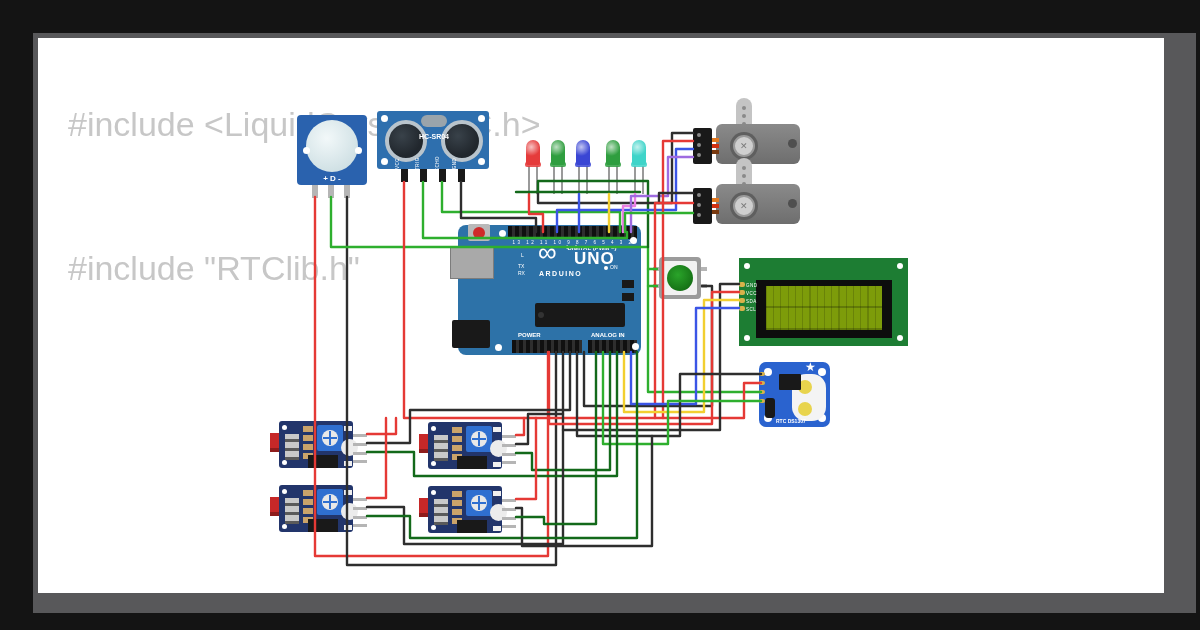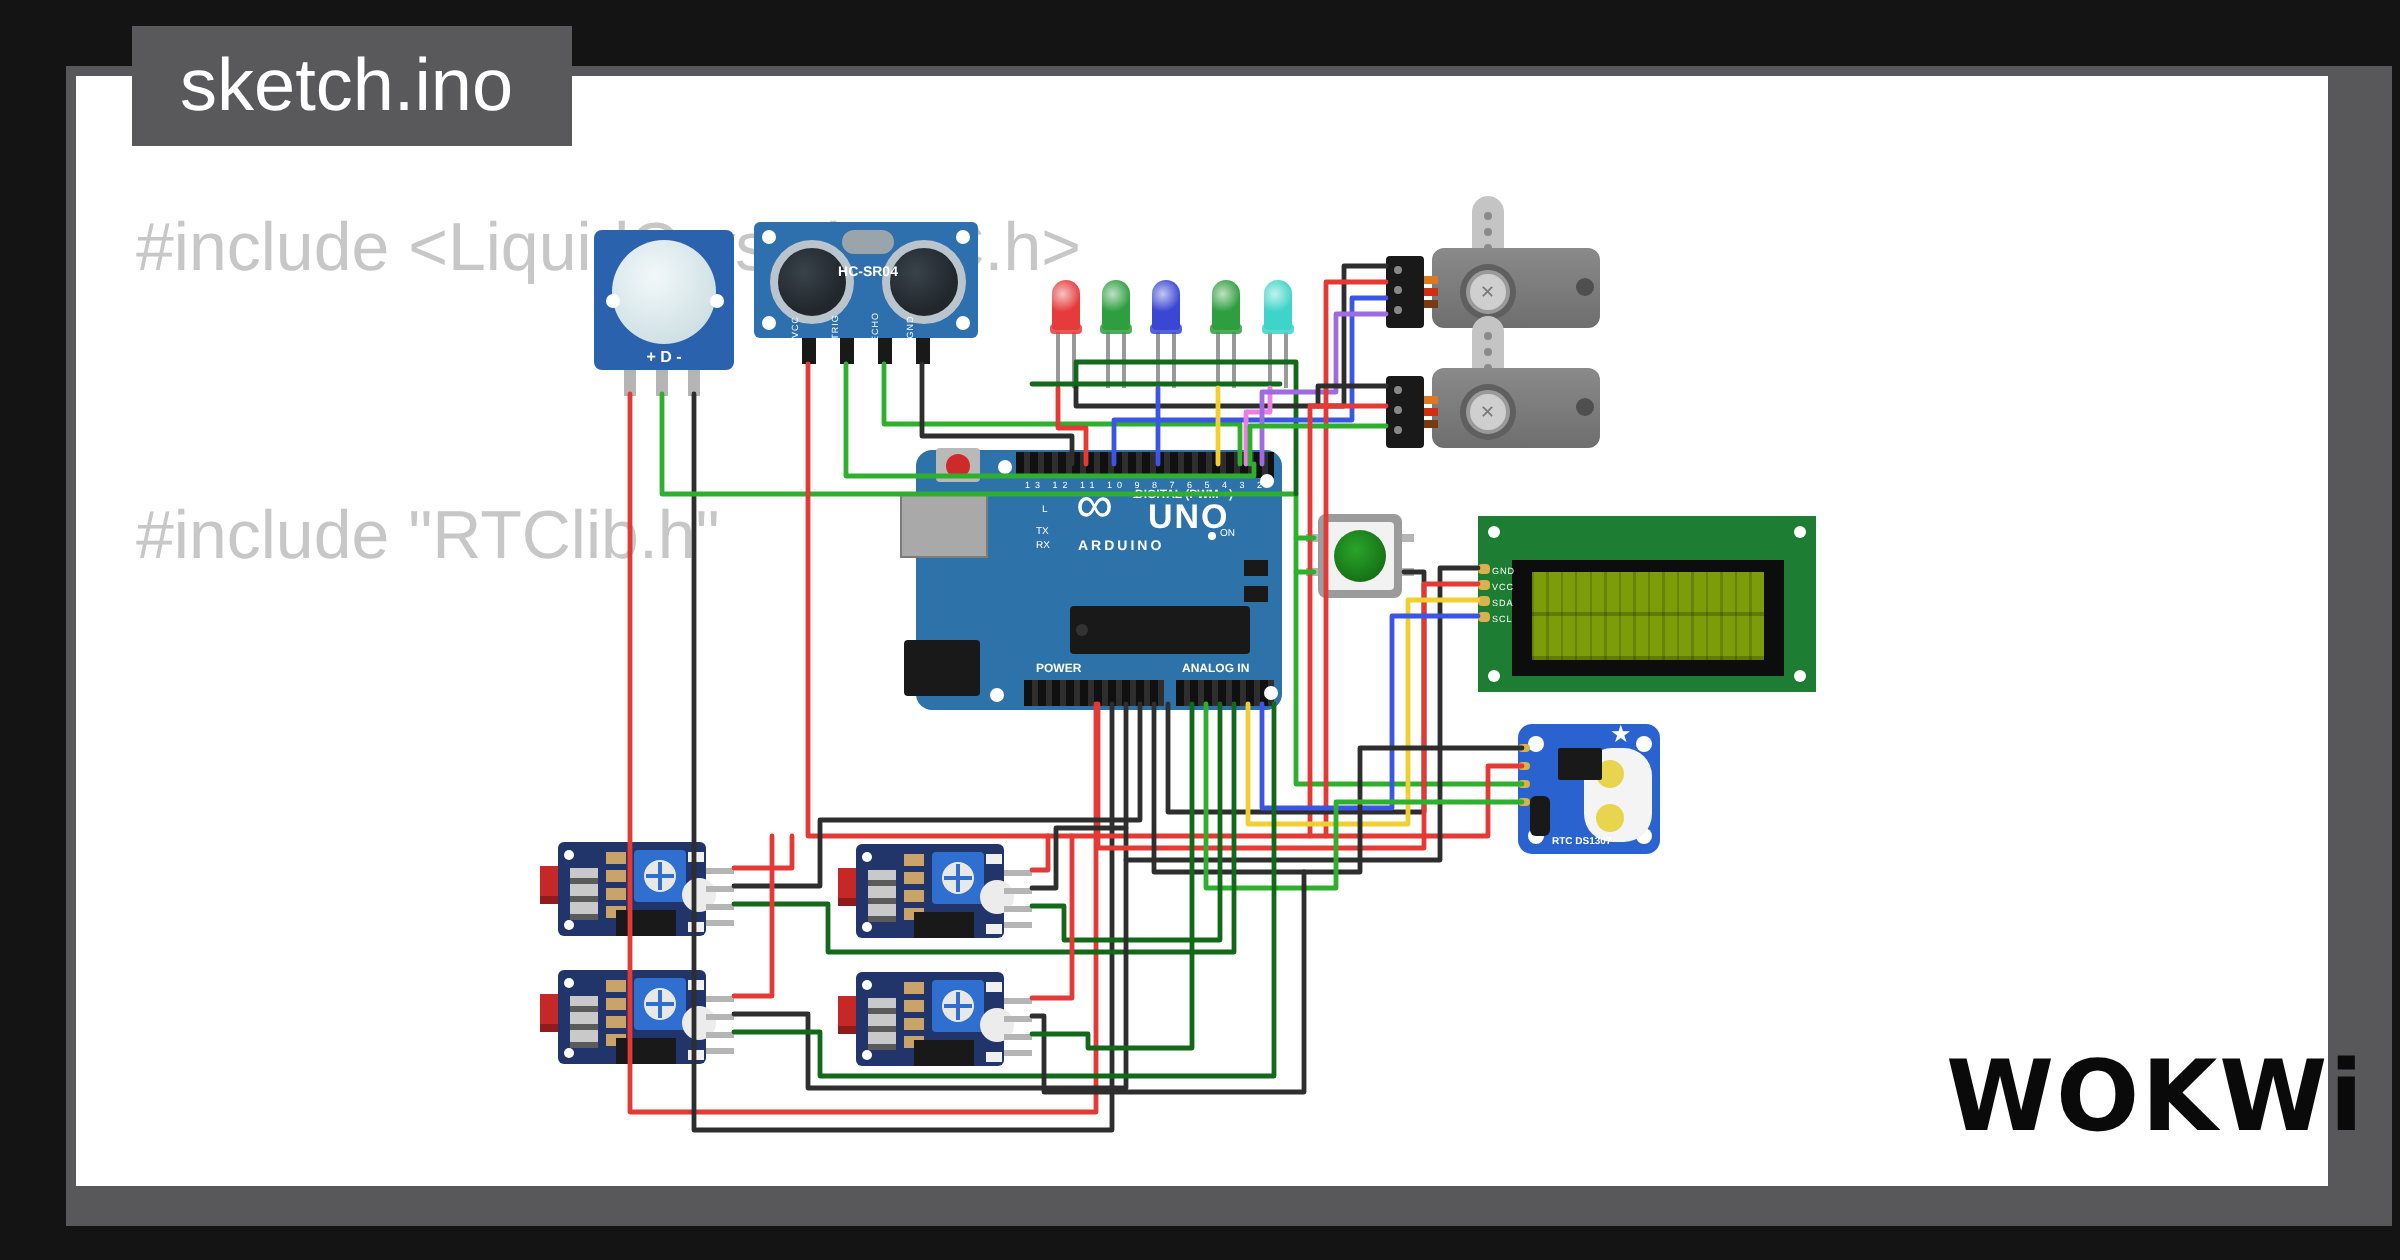--- a/index.html
+++ b/index.html
@@ -57,21 +57,20 @@
       
       
       <div></div>
       
       
       <div></div>
       
     </div>
   </div>
 
-  <div class="abs" id="title-box">sketch.ino</div>
 
   <div id="components">
 
     <div class="abs" id="pir">
       <div class="abs" style="left:0;top:0;width:70px;height:70px;background:#2a62ae;border-radius:4px;"></div>
       <div class="abs" style="left:9px;top:5px;width:52px;height:52px;border-radius:50%;
            background:radial-gradient(circle at 40% 35%,#f2f8f9,#cfe0e4 75%);"></div>
       <div class="hole" style="left:6px;top:32px;width:7px;height:7px;"></div>
       <div class="hole" style="left:58px;top:32px;width:7px;height:7px;"></div>
       <div class="board-label" style="left:12px;top:59px;width:46px;text-align:center;font-size:8px;font-weight:bold;">+  D  -</div>
@@ -396,14 +395,13 @@
       <polyline points="516,444 528,444 528,414 563,414" fill="none" stroke="#2e2e2e" stroke-width="2.4" stroke-linejoin="round" stroke-linecap="round"></polyline>
       <polyline points="516,453 532,453 532,470 610,470 610,352" fill="none" stroke="#13691a" stroke-width="2.4" stroke-linejoin="round" stroke-linecap="round"></polyline>
       <polyline points="367,498 386,498 386,418" fill="none" stroke="#e53935" stroke-width="2.4" stroke-linejoin="round" stroke-linecap="round"></polyline>
       <polyline points="367,507 404,507 404,544 563,544 563,430" fill="none" stroke="#2e2e2e" stroke-width="2.4" stroke-linejoin="round" stroke-linecap="round"></polyline>
       <polyline points="367,516 410,516 410,538 637,538 637,352" fill="none" stroke="#13691a" stroke-width="2.4" stroke-linejoin="round" stroke-linecap="round"></polyline>
       <polyline points="516,499 536,499 536,418" fill="none" stroke="#e53935" stroke-width="2.4" stroke-linejoin="round" stroke-linecap="round"></polyline>
       <polyline points="516,508 522,508 522,546 652,546 652,436" fill="none" stroke="#2e2e2e" stroke-width="2.4" stroke-linejoin="round" stroke-linecap="round"></polyline>
       <polyline points="516,517 544,517 544,524 596,524 596,352" fill="none" stroke="#13691a" stroke-width="2.4" stroke-linejoin="round" stroke-linecap="round"></polyline>
     </svg>
 
-  <div class="abs" id="wokwi-logo">WOKWi</div>
 </div>
 
 </body></html>

